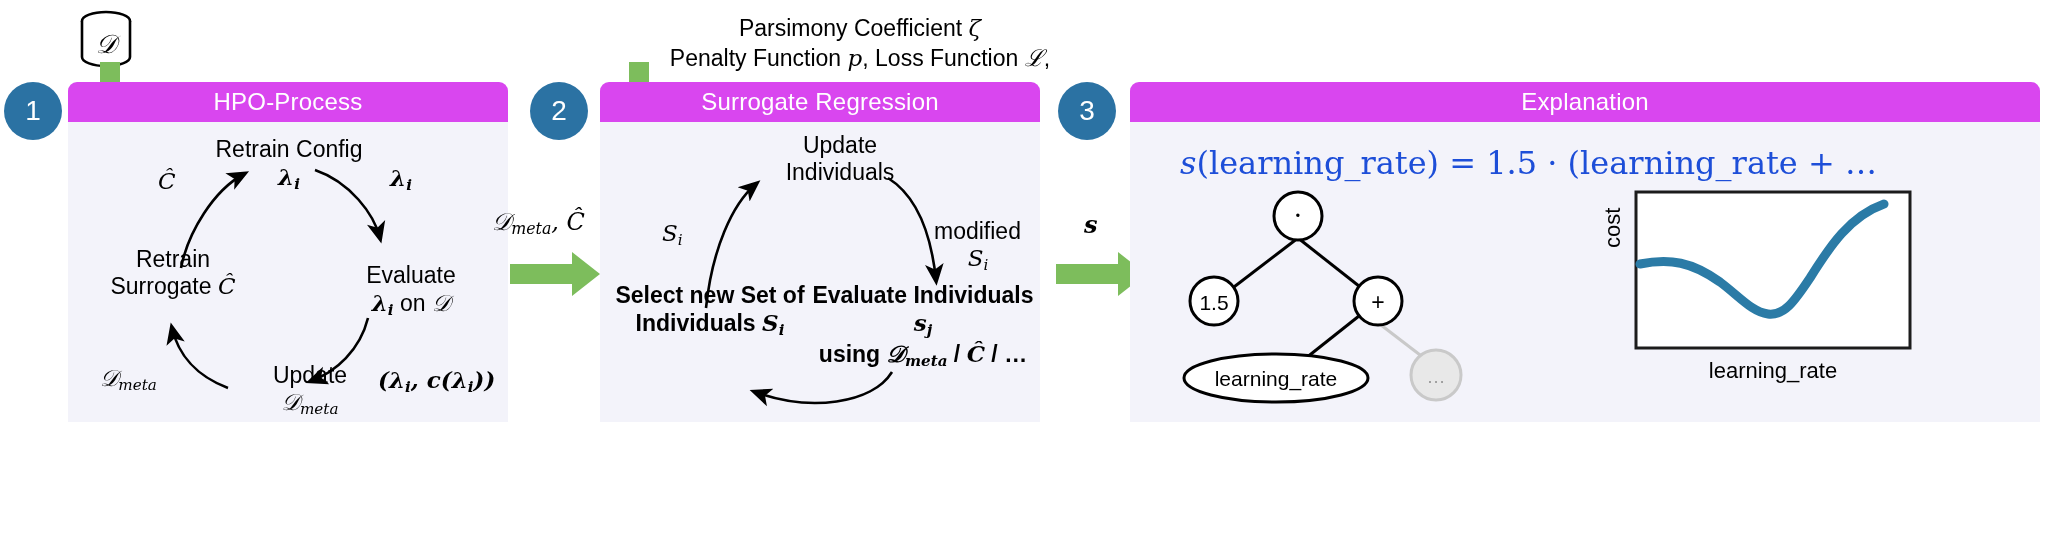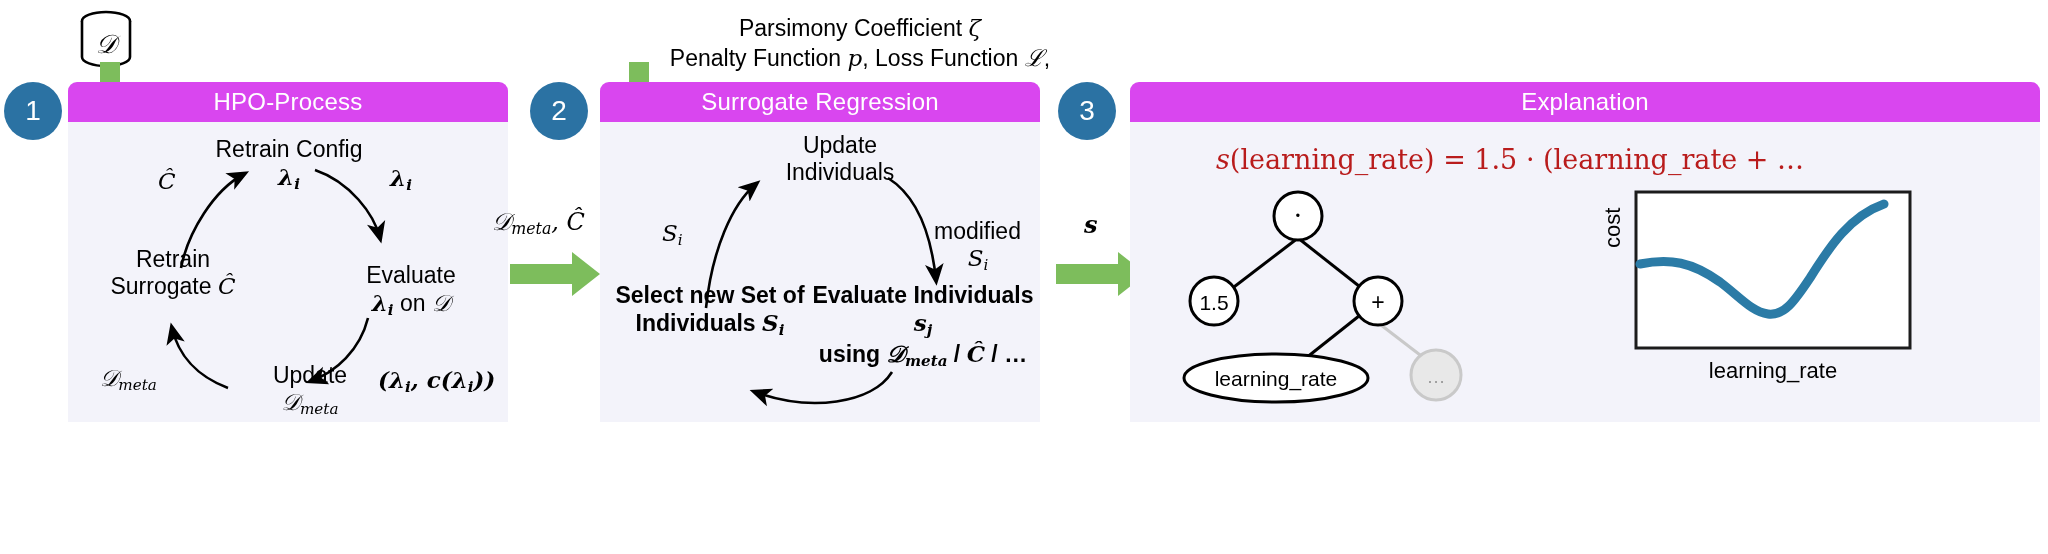--- a/index.html
+++ b/index.html
@@ -55,21 +55,21 @@
     position:absolute;font-family:"DejaVu Serif",serif;
     font-style:italic;font-size:24px;color:#000;white-space:nowrap;
   }
 
   
   .db{position:absolute;}
 
   
   .formula{
     position:absolute;font-family:"DejaVu Serif",serif;
-    font-size:27px;color:#b91c1c;white-space:nowrap;margin-left:36px;
+    font-size:32px;color:#1d4ed8;white-space:nowrap;
   }
 
   svg{display:block;overflow:visible;}
 </style>
 </head>
 <body>
 
 <div class="stage">
 
   <div class="db abs" style="left:75px;top:8px;">

